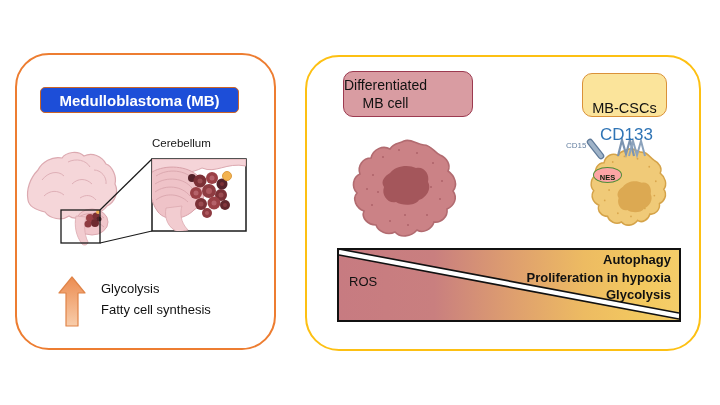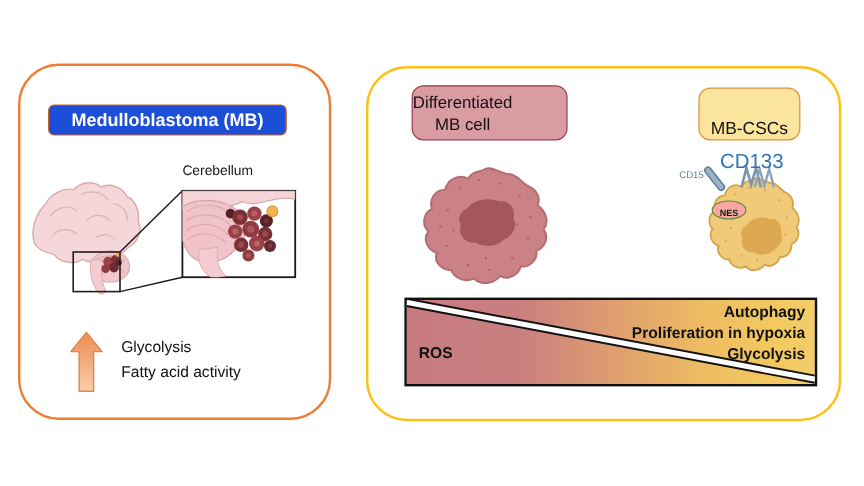--- a/index.html
+++ b/index.html
@@ -27,21 +27,21 @@
   .csc-cell-svg{left:555px;top:138px;}
   .cd133-label{left:600px;top:125px;font-size:17px;color:#2F74B5;}
   .cd15-label{left:566px;top:141px;font-size:8px;color:#647FA0;}
   .nes-badge{left:593px;top:167px;width:27px;height:14px;background:#fca5a5;border:1.5px solid #4F8C38;border-radius:50%;
              display:flex;align-items:flex-end;justify-content:center;font-size:7.5px;font-weight:bold;color:#0b1c08;}
 
   
   .grad-bar{left:337px;top:248px;width:340px;height:70px;border:2px solid #111;
             background:linear-gradient(90deg,#C77B81 0%,#C97F7F 28%,#DFA06E 52%,#EDBB62 72%,#F3C95F 90%,#F4CD6A 100%);}
   .bar-diag{position:absolute;left:0;top:0;}
-  .bar-left{position:absolute;left:10px;top:24px;font-size:13px;font-weight:bold;margin-top:12px;}
+  .bar-left{position:absolute;left:10px;top:24px;font-size:13px;font-weight:normal;}
   .bar-left .line2{margin-top:8px;}
   .bar-right{position:absolute;right:8px;top:1px;font-size:13px;font-weight:bold;text-align:right;line-height:17.5px;}
 </style>
 </head>
 <body>
 
 <div class="stage">
 
   <div class="abs left-panel"></div>
 
@@ -127,21 +127,21 @@
     <defs>
       <linearGradient id="arrowGrad" x1="0" y1="0" x2="0" y2="1">
         <stop offset="0" stop-color="#EC8C50"></stop>
           <stop offset="1" stop-color="#F8CDAB"></stop>
       </linearGradient>
     </defs>
     <polygon points="15,1 28,17 21,17 21,50 9,50 9,17 2,17" fill="url(#arrowGrad)" stroke="#E08448" stroke-width="1.2" stroke-linejoin="round"></polygon>
   </svg>
 
   <div class="abs upreg-1">Glycolysis</div>
-  <div class="abs upreg-2">Fatty acid activity</div>
+  <div class="abs upreg-2">Fatty cell synthesis</div>
 
   <div class="abs right-panel"></div>
 
   <div class="abs diff-box">
     <span>Differentiated
 MB cell</span>
   </div>
 
   <div class="abs csc-box">
     <span>MB-CSCs</span>

